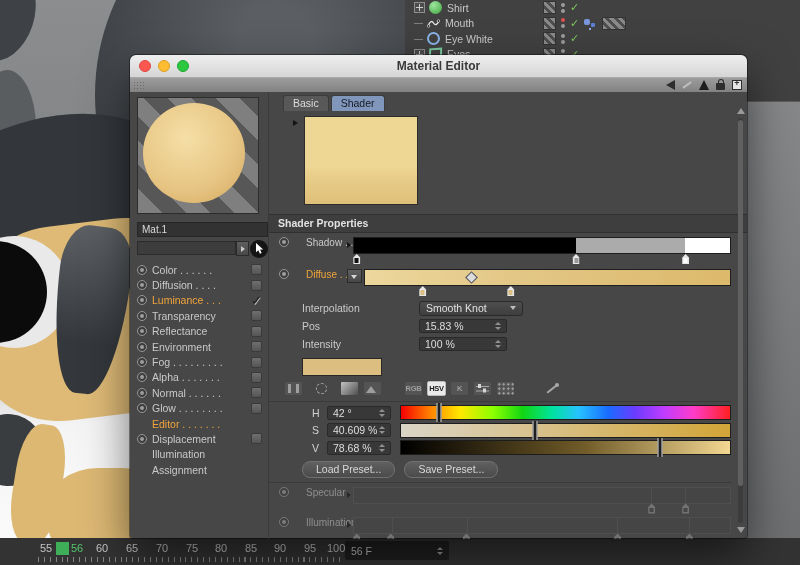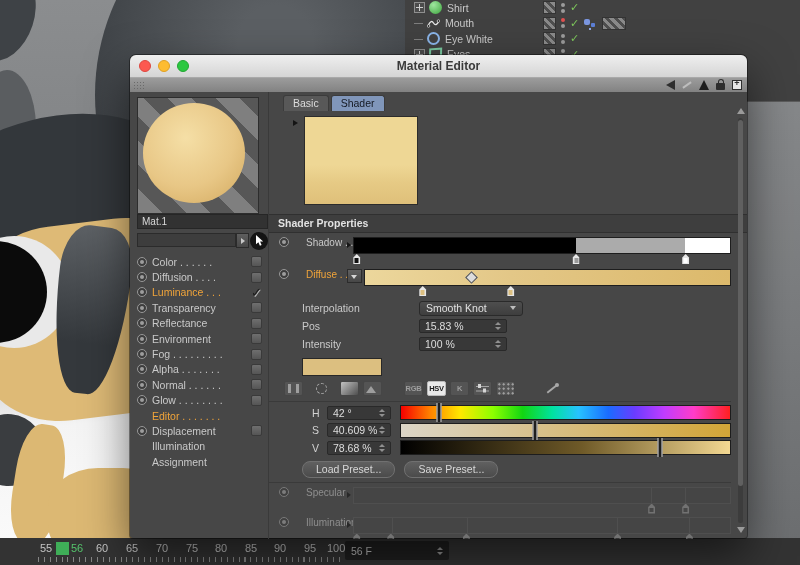--- a/index.html
+++ b/index.html
@@ -96,21 +96,21 @@
   .i-plus::before{content:"+";position:absolute;left:0;right:0;top:-3px;text-align:center;font-size:9px;font-weight:bold;color:#2e2e2e}
 
   .wbody{display:flex;height:447px;overflow:hidden;font-size:10.5px;color:#c9c9c9}
 
   
   .lpanel{width:139px;flex:none;padding:5px 0 0 7px;border-right:1px solid #3a3a3a;box-sizing:border-box}
   .mpreview{width:120px;height:115px;border:1px solid #2d2d2d;position:relative;overflow:hidden;
     background:repeating-linear-gradient(45deg,#7f7f7f 0 17px,#575757 17px 34px)}
   .sphere{position:absolute;left:5px;top:5px;width:102px;height:100px;border-radius:50%;
     background:radial-gradient(circle at 42% 35%,#f5dfa6,#e8c786 55%,#d3aa60 97%)}
-  .name-field{width:121px;height:13px;margin-top:0;background:#323232;border:1px solid #262626;
+  .name-field{width:121px;height:13px;margin-top:8px;background:#323232;border:1px solid #262626;
     color:#dadada;font-size:10px;line-height:13px;padding:0 4px}
   .sel-row{display:flex;align-items:center;margin-top:4px;height:14px}
   .sel-field{width:105px;height:12px;background:#3d3d3d;border:1px solid #2b2b2b}
   .sel-btn{width:12px;height:13px;background:linear-gradient(#5e5e5e,#484848);border:1px solid #2b2b2b;position:relative}
   .sel-btn::before{content:"";position:absolute;left:4px;top:4px;width:0;height:0;
     border-left:4px solid #c9c9c9;border-top:3px solid transparent;border-bottom:3px solid transparent}
   .cursor-badge{width:18px;height:18px;border-radius:50%;background:#141414;margin-left:1px;margin-top:2px;
     display:flex;align-items:center;justify-content:center;flex:none}
   .channels{margin-top:7px}
   .ch{display:flex;align-items:center;height:15.4px;padding-right:6px}

